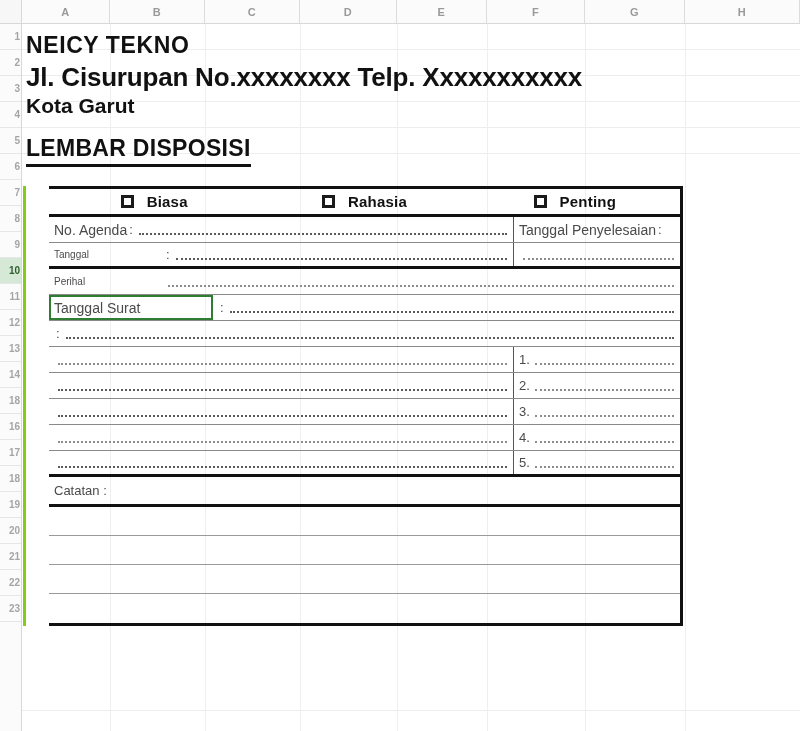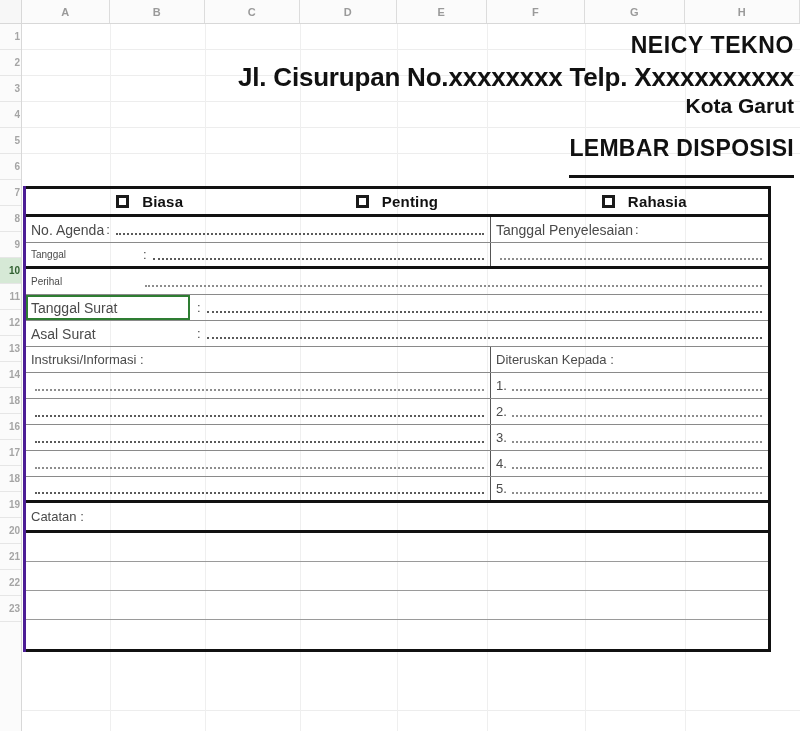--- a/index.html
+++ b/index.html
@@ -109,23 +109,23 @@
   .doc {
     position: absolute;
     left: 22px;
     top: 24px;
     width: 778px;
     height: 707px;
   }
 
   .head-block {
     position: absolute;
-    left: 16px; top: 0;
+    left: 4px; top: 0;
     width: 756px;
-    text-align: right;
+    text-align: left;
   }
   .org-name {
     font-size: 23px;
     font-weight: bold;
     letter-spacing: .6px;
     margin-top: 9px;
     line-height: 1.08;
   }
   .org-addr {
     font-size: 26px;
@@ -140,33 +140,34 @@
     margin-top: 4px;
     line-height: 1.08;
   }
   .doc-title {
     font-size: 23px;
     font-weight: bold;
     margin-top: 17px;
     letter-spacing: .3px;
     display: inline-block;
     border-bottom: 3px solid #111;
-    padding-bottom: 13px;
+    padding-bottom: 2px;
   }
 
   
   .form {
     position: absolute;
     left: 1px;
     top: 162px;
-    width: 748px;
-    border-left: 3px solid #4c1d95;
+    width: 660px;
+    border-left: 3px solid #84cc16;
     border-right: 3px solid #111;
     box-sizing: border-box;
     background: transparent;
+    padding-left: 23px;
   }
 
   .thick-top { border-top: 3px solid #111; }
   .thick-bot { border-bottom: 3px solid #111; }
   .thin-bot  { border-bottom: 1.5px solid #8a8a8a; }
 
   
   .prio-row {
     display: flex;
     height: 31px;
@@ -338,25 +339,25 @@
 
     <div class="form">
 
       <div class="prio-row thick-top thick-bot">
         <div class="prio-item">
           <span class="cbx"></span>
           <span class="prio-label">Biasa</span>
         </div>
         <div class="prio-item">
           <span class="cbx"></span>
-          <span class="prio-label">Penting</span>
+          <span class="prio-label">Rahasia</span>
         </div>
         <div class="prio-item">
           <span class="cbx"></span>
-          <span class="prio-label">Rahasia</span>
+          <span class="prio-label">Penting</span>
         </div>
       </div>
 
       <div class="frow thin-bot">
         <div class="fcell" style="width:464px">
           <span class="flabel washed">No. Agenda</span>
           <span class="colon washed">:</span>
           <span class="dots"></span>
         </div>
         <div class="fcell right-pane" style="flex:1">
@@ -387,37 +388,26 @@
         <div class="fcell sel-cell" style="width:164px">
           <span class="flabel washed">Tanggal Surat</span>
         </div>
         <div class="fcell" style="flex:1">
           <span class="colon washed">:</span>
           <span class="dots"></span>
         </div>
       </div>
 
       <div class="frow thin-bot">
-        <div class="fcell" style="width:164px">
-          <span class="flabel washed">Asal Surat</span>
-        </div>
         <div class="fcell" style="flex:1">
           <span class="colon washed">:</span>
           <span class="dots"></span>
         </div>
       </div>
 
-      <div class="frow thin-bot">
-        <div class="fcell" style="width:464px">
-          <span class="section-head washed">Instruksi/Informasi :</span>
-        </div>
-        <div class="fcell right-pane" style="flex:1">
-          <span class="section-head washed">Diteruskan Kepada :</span>
-        </div>
-      </div>
 
       <div class="frow thin-bot">
         <div class="fcell" style="width:464px">
           <span class="dots faint"></span>
         </div>
         <div class="fcell right-pane" style="flex:1">
           <span class="num-lead washed">1.</span>
           <span class="dots faint"></span>
         </div>
       </div>

